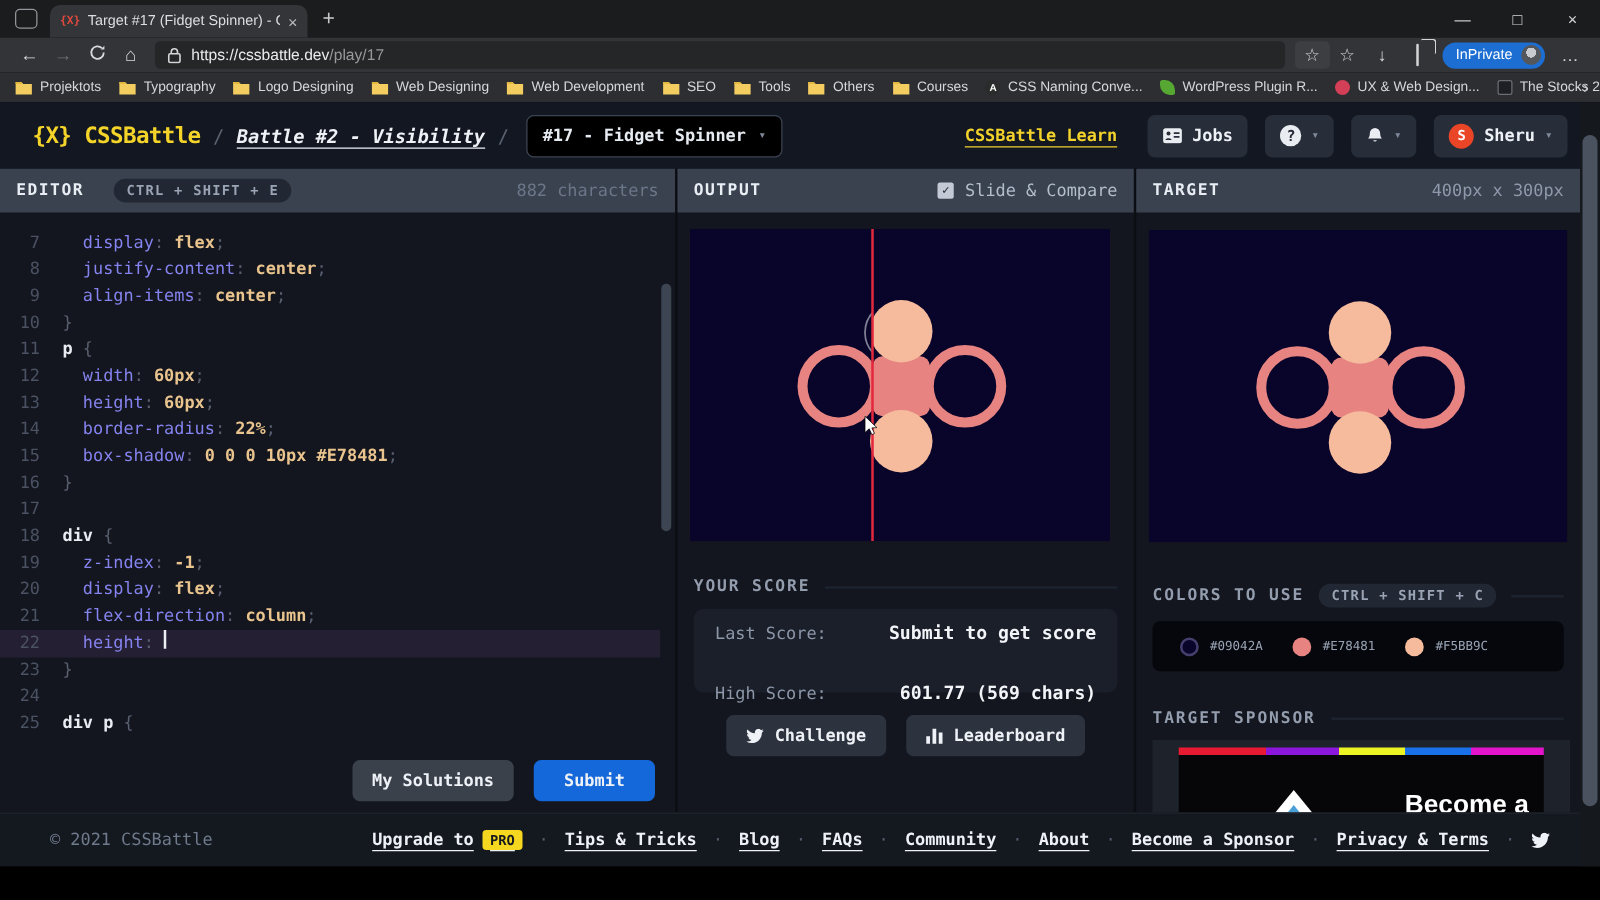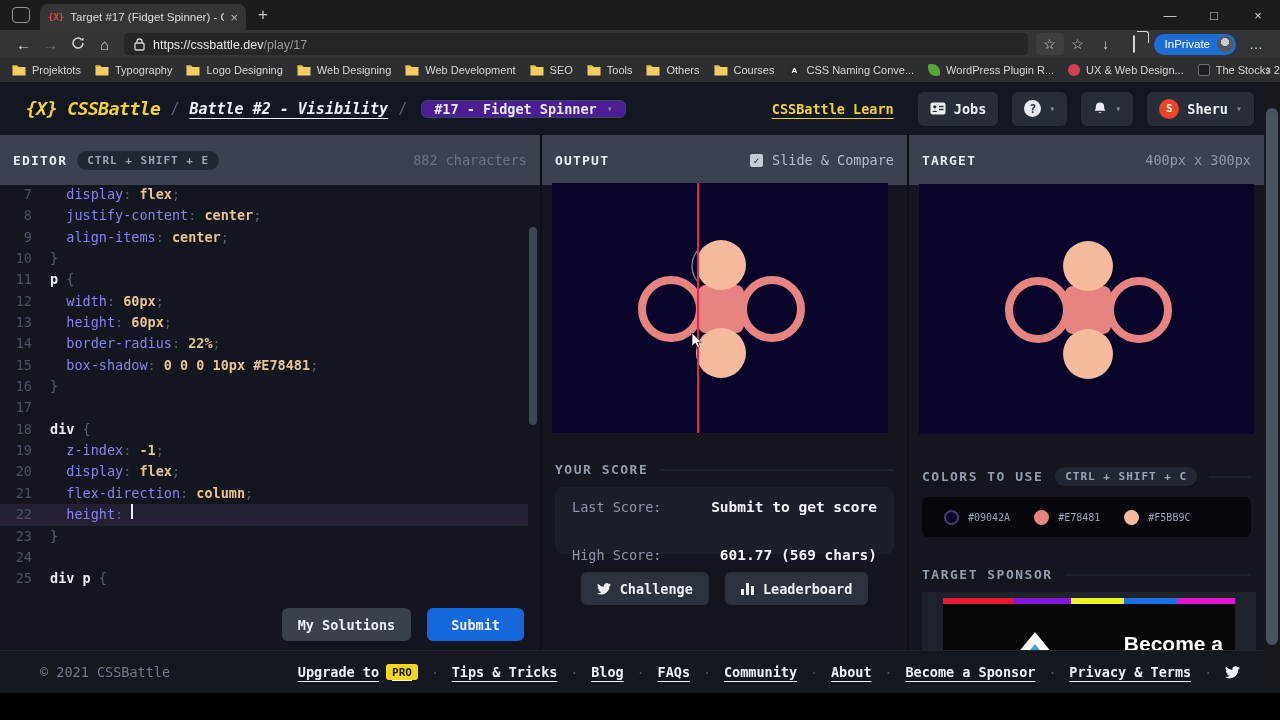--- a/index.html
+++ b/index.html
@@ -34,38 +34,38 @@
 
   .bookmarks-bar { position:absolute; top:58px; left:0; width:100%; height:24px; background:#2c2e31; display:flex; align-items:center; padding:0 28px 0 12px; gap:14px; overflow:hidden; }
   .bm-item { display:flex; align-items:center; gap:6px; color:#d5d7da; font-size:11px; white-space:nowrap; flex:none; }
   .bm-ic { width:14px; height:12px; flex:none; display:inline-block; }
   .bm-round { width:12px; height:12px; border-radius:50%; flex:none; display:flex; align-items:center; justify-content:center; font:bold 8px "Liberation Sans",sans-serif; }
   .bm-chevron { position:absolute; right:9px; top:3px; color:#c6c8cb; font-size:14px; }
 
   
   .site { position:absolute; top:82px; left:0; width:1280px; height:611px; background:#0c0f15; font-family:"DejaVu Sans Mono","Liberation Mono",monospace; }
   .site-header { position:absolute; top:0; left:0; right:0; height:53px; background:#131722; display:flex; align-items:center; padding:0 26px; }
-  .logo { color:#f5d42a; font-weight:bold; font-size:18px; letter-spacing:-0.5px;font-style:italic; }
+  .logo { color:#f5d42a; font-weight:bold; font-size:18px; letter-spacing:-0.5px; }
   .crumb-sep { color:#5c6472; margin:0 10px; font-size:15px; }
   .battle-link { color:#eef1f6; font-weight:bold; font-size:15px; text-decoration:underline; text-underline-offset:4px;font-style:italic; }
-  .level-select { background:#4c1d95; border:1px solid #3c4553; border-radius:6px; height:18px; display:flex; align-items:center; gap:10px; padding:0 12px; color:#e6ebf2; font-weight:bold; font-size:13.5px; margin-left:4px; }
+  .level-select { background:#000000; border:1px solid #3c4553; border-radius:6px; height:34px; display:flex; align-items:center; gap:10px; padding:0 12px; color:#e6ebf2; font-weight:bold; font-size:13.5px; margin-left:4px; }
   .caret { color:#7e8899; font-size:10px; }
   .hdr-right { margin-left:auto; display:flex; align-items:center; gap:14px; }
   .learn-link { color:#f2d22b; font-weight:bold; font-size:13.5px; text-decoration:underline; text-underline-offset:4px; margin-right:10px; }
   .hdr-btn { background:#272e3a; border-radius:6px; height:34px; display:flex; align-items:center; gap:8px; padding:0 12px; color:#eef1f6; font-weight:bold; font-size:13.5px; }
   .help-circle { width:17px; height:17px; border-radius:50%; background:#e9ecf1; color:#272e3a; font:bold 12px "DejaVu Sans Mono",monospace; display:flex; align-items:center; justify-content:center; }
   .avatar { width:20px; height:20px; border-radius:50%; background:#ea4527; color:#fff; font:bold 11px "DejaVu Sans Mono",monospace; display:flex; align-items:center; justify-content:center; }
 
   .main { position:absolute; top:53px; left:0; width:1264px; height:515px; }
   .col { position:absolute; top:0; height:515px; background:#13161e; }
   .col-editor { left:0; width:540px; }
   .col-output { left:541px; width:366px; border-left:1px solid #0a0d12; }
   .col-target { left:908px; width:356px; border-left:1px solid #0a0d12; }
 
-  .strip { position:absolute; top:0; left:0; right:0; height:50px; background:#3a424f; display:flex; align-items:center; padding:0 13px; gap:10px; }
+  .strip { position:absolute; top:0; left:0; right:0; height:35px; background:#3a424f; display:flex; align-items:center; padding:0 13px; gap:24px; }
   .strip-title { color:#e9edf4; font-weight:bold; font-size:13px; letter-spacing:1.2px; }
   .kbd-badge { background:#222833; border-radius:11px; padding:3px 10px; color:#9aa4b5; font-weight:bold; font-size:11px; letter-spacing:1px; }
   .char-count { margin-left:auto; color:#6b7689; font-size:13.5px; }
   .strip-right { margin-left:auto; display:flex; align-items:center; gap:9px; }
   .checkbox { width:13px; height:13px; background:#c3cad6; border-radius:2px; color:#1a1e27; font-size:10px; line-height:13px; text-align:center; font-weight:bold; }
   .compare-label { color:#b3bdcc; font-size:13.5px; }
   .dims-label { color:#8f99ab; font-size:13.5px; }
 
   
   .code-area { position:absolute; top:35px; left:0; right:12px; bottom:60px; padding-top:14px; overflow:hidden; }

